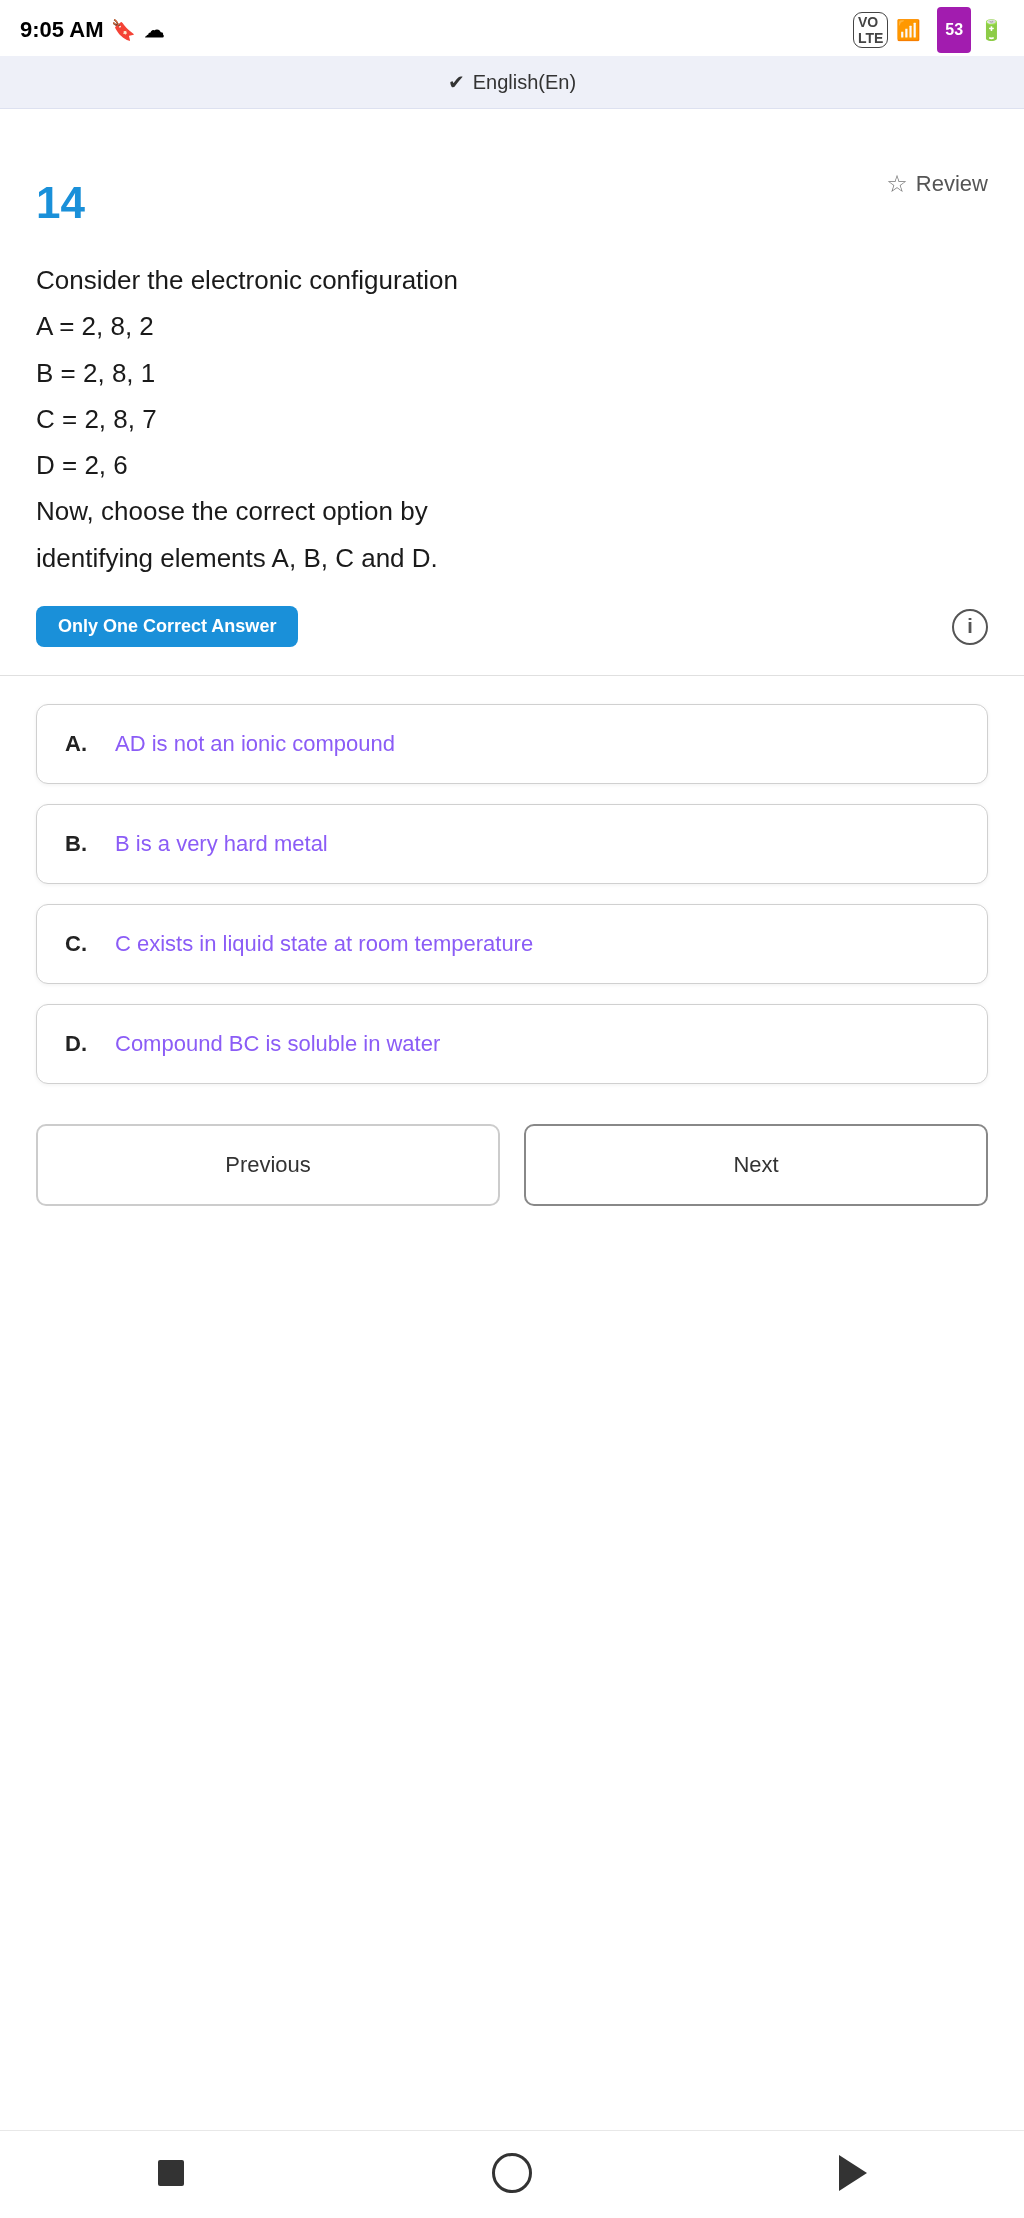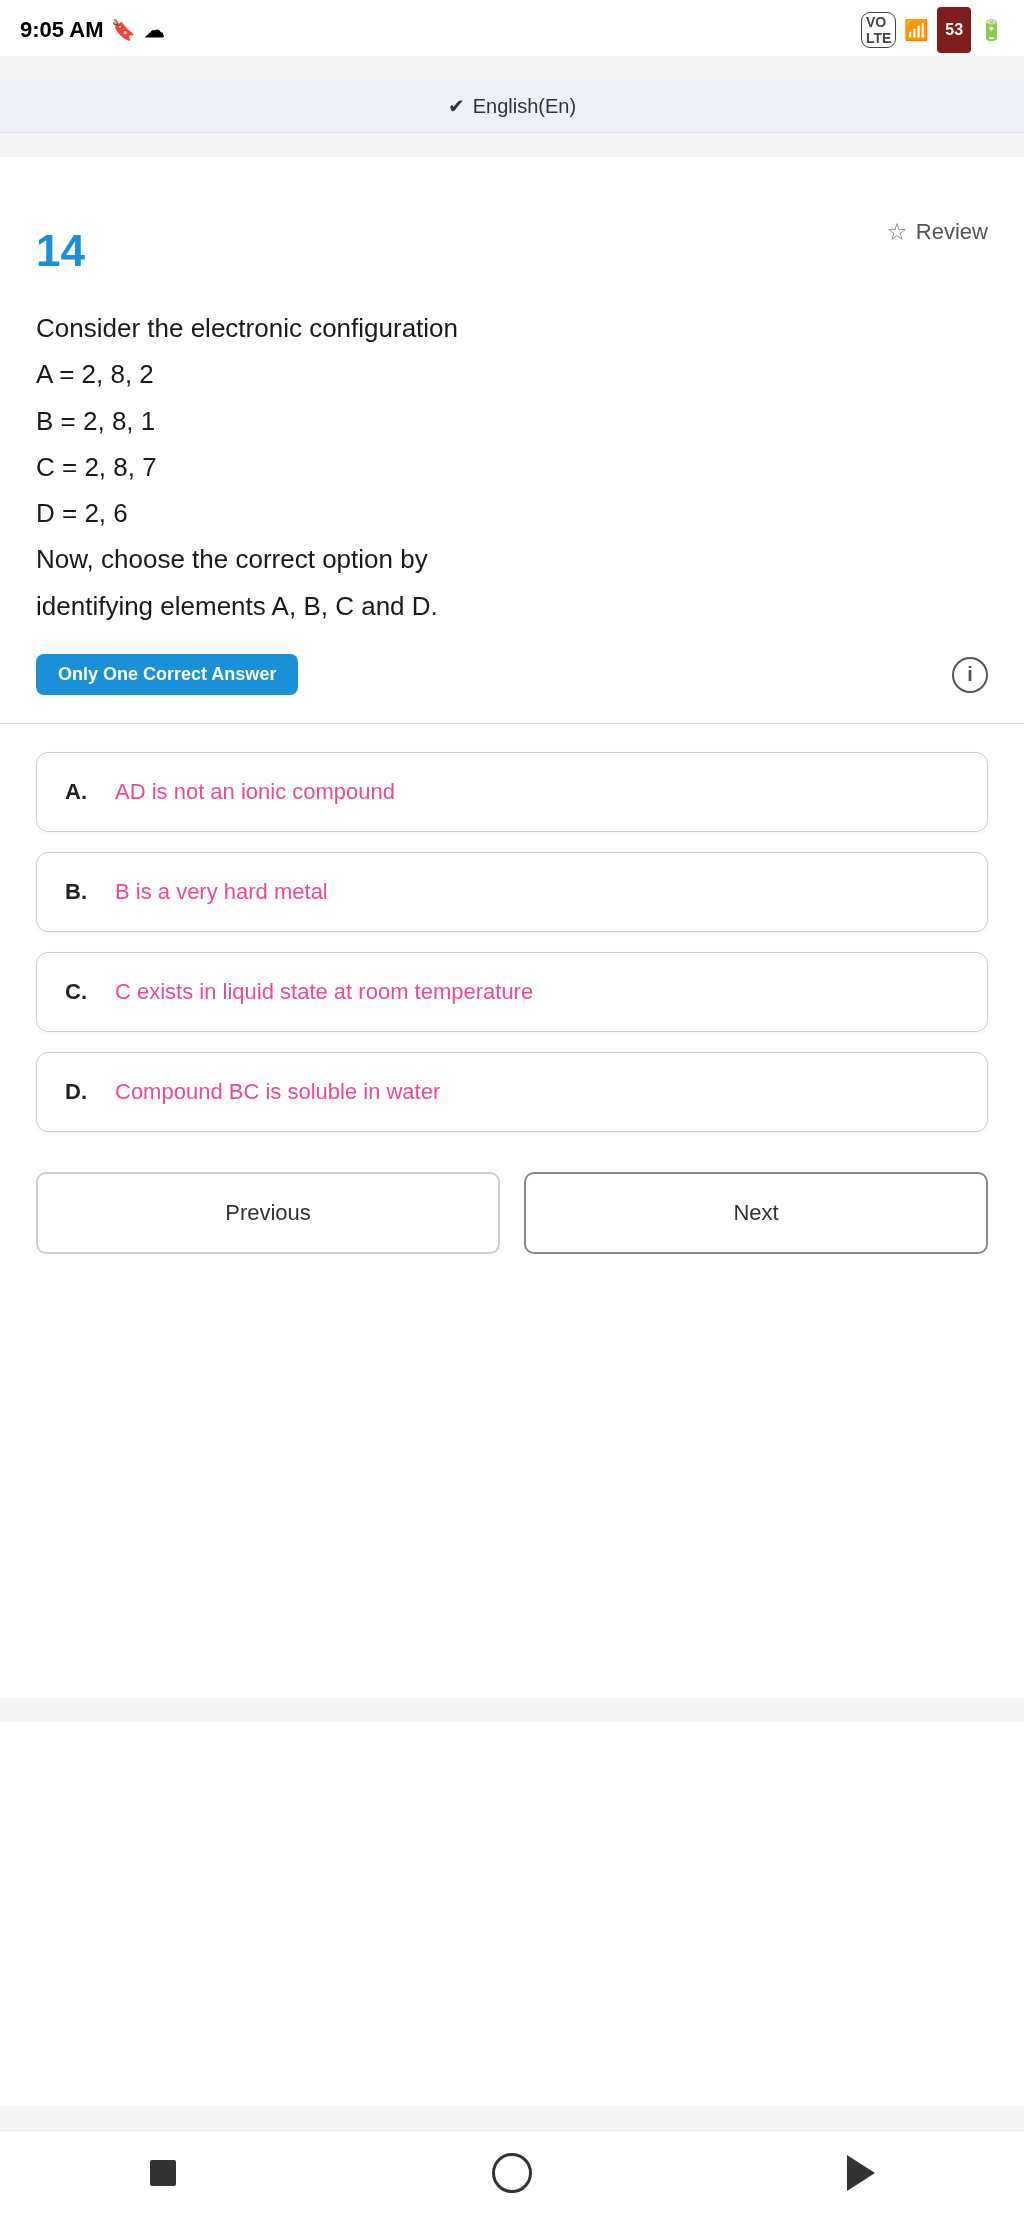--- a/index.html
+++ b/index.html
@@ -1,19 +1,18 @@
 <!DOCTYPE html>
 <html><head>
   <meta charset="utf-8">
   <style>
     * {
       box-sizing: border-box;
       margin: 0;
       padding: 0;
-      gap: 24px;
     }
 
     body {
       font-family: 'Segoe UI', Arial, sans-serif;
       background: #f5f5f5;
       width: 1024px;
       min-height: 2218px;
       display: flex;
       flex-direction: column;
     }
@@ -31,26 +30,27 @@
     .status-left {
       display: flex;
       align-items: center;
       gap: 8px;
       font-size: 22px;
       font-weight: 600;
       color: #000;
     }
 
     .battery-badge {
-      background: #7f1d1d;
+      background: #a21caf;
       color: #fff;
       font-size: 16px;
       font-weight: bold;
       padding: 14px 8px;
       border-radius: 4px;
+      margin-left: 8px;
     }
 
     .status-right {
       display: flex;
       align-items: center;
       gap: 8px;
       font-size: 16px;
       color: #444;
     }
 
@@ -182,21 +182,21 @@
       box-shadow: 0 1px 4px rgba(0,0,0,0.06);
     }
 
     .option-label {
       font-weight: 600;
       min-width: 30px;
       color: #222;
     }
 
     .option-text {
-      color: #ec4899;
+      color: #8b5cf6;
     }
 
     
     .nav-buttons {
       display: flex;
       gap: 24px;
       margin-bottom: 30px;
     }
 
     .nav-btn {

